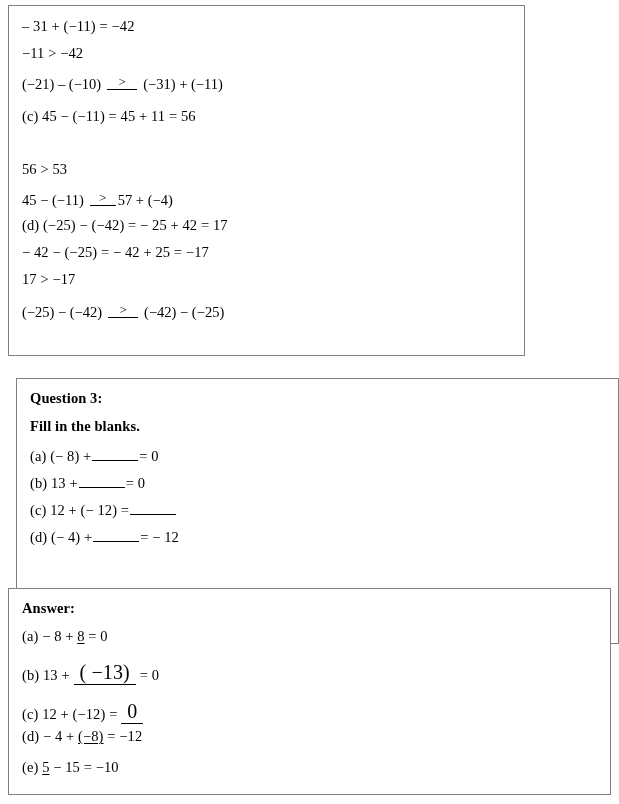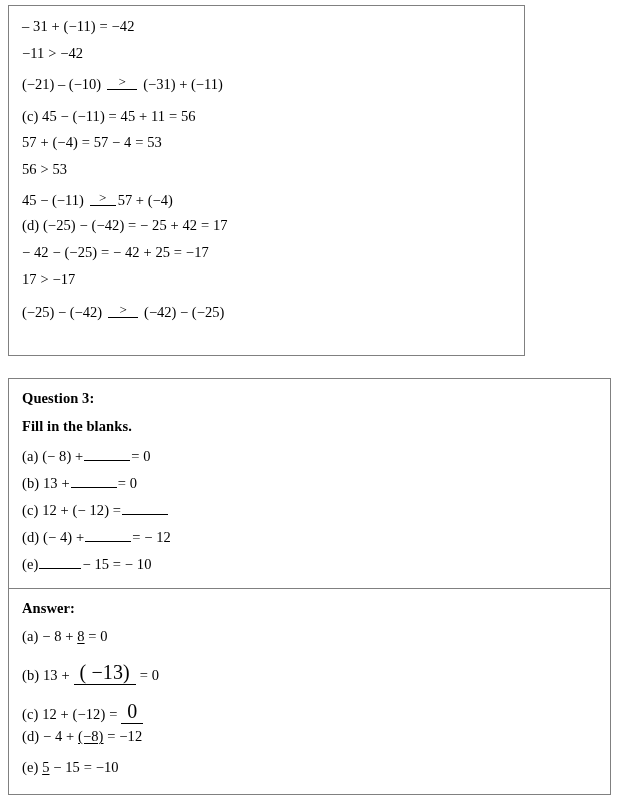--- a/index.html
+++ b/index.html
@@ -25,21 +25,21 @@
   }
 
   
   .box {
     position: absolute;
     box-sizing: border-box;
     border: 1px solid #808080;
     background: #ffffff;
   }
   #box-work      { left: 8px;  top: 5px;   width: 517px; height: 351px; }
-  #box-question3 { left: 8px;  top: 378px; width: 603px; height: 266px; }
+  #box-question3 { left: 16px;  top: 378px; width: 603px; height: 266px; }
   #box-answer    { left: 8px;  top: 588px; width: 603px; height: 207px; }
 
   .box-inner {
     position: relative;
     width: 100%;
     height: 100%;
   }
 
   
   .line {
@@ -147,21 +147,20 @@
         <span class="lhs">(−21) – (−10)</span>
         <span class="op-stack">
           <span class="op-sym">&gt;</span>
           <span class="op-rule"></span>
         </span>
         <span class="rhs">(−31) + (−11)</span>
       </div>
 
       <div class="line" style="left:13px; top:103px;">(c) 45 − (−11) = 45 + 11 = 56</div>
 
-      <div class="line" style="left:13px; top:129px;">57 + (−4) = 57 − 4 = 53</div>
 
       <div class="line" style="left:13px; top:156px;">56 &gt; 53</div>
 
       <div class="cmp tight" style="left:13px; top:186px;">
         <span class="lhs">45 − (−11)</span>
         <span class="op-stack">
           <span class="op-sym">&gt;</span>
           <span class="op-rule"></span>
         </span>
         <span class="rhs">57 + (−4)</span>
@@ -205,23 +204,20 @@
       <div class="line" style="left:13px; top:123px;text-align:right;">
         <span>(c)</span>
         <span>12 + (− 12) =</span><span class="blank"></span><span></span>
       </div>
 
       <div class="line" style="left:13px; top:150px;">
         <span>(d)</span>
         <span>(− 4) +</span><span class="blank"></span><span>= − 12</span>
       </div>
 
-      <div class="line" style="left:13px; top:177px;">
-        <span>(e)</span><span class="blank narrow"></span><span>− 15 = − 10</span>
-      </div>
 
     </div>
   </div>
 
   <div class="box" id="box-answer">
     <div class="box-inner">
 
       <div class="line bold" style="left:13px; top:12px;">Answer:</div>
 
       <div class="line" style="left:13px; top:40px;">

